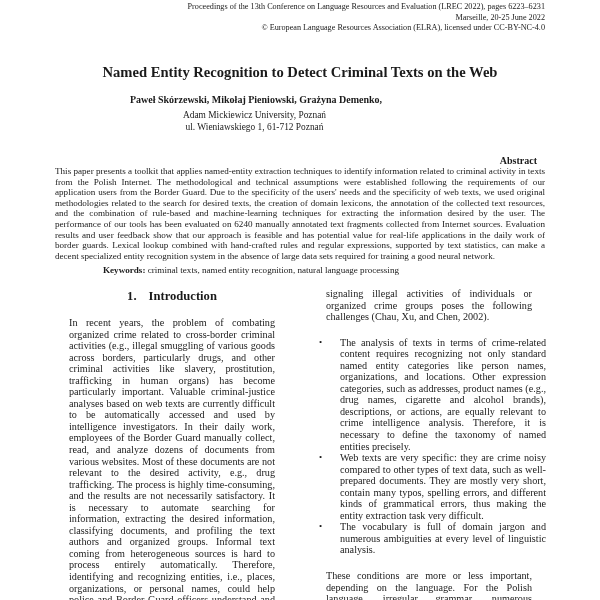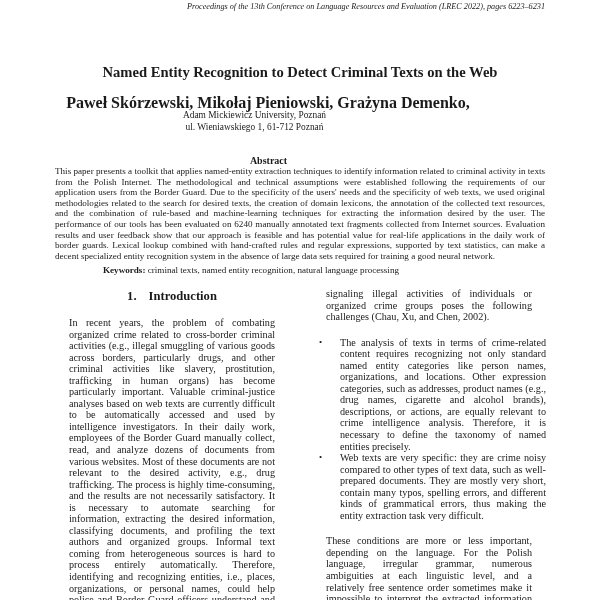--- a/index.html
+++ b/index.html
@@ -1,45 +1,47 @@
 <!DOCTYPE html>
 <html><head>
 <meta charset="utf-8">
 <style>
   html, body { margin: 0; padding: 0; background: #ffffff; }
   body { width: 600px; height: 600px; overflow: hidden; position: relative;
          font-family: "Liberation Serif", "DejaVu Serif", serif; color: #1a1a1a; }
   .hdr { position: absolute; right: 55px; top: 2px; text-align: right; font-size: 8.2px; line-height: 10.5px; }
-  .hdr .i { font-style: italic; }
+  .hdr .i { }
   .title { position: absolute; top: 64px; left: 0; width: 600px; text-align: center;
            font-weight: bold; font-size: 14.6px; font-family: Liberation Serif, serif; }
-  .authors { position: absolute; top: 94px; left: 12px; width: 512px; text-align: center;
-             font-weight: bold; font-size: 16px; }
+  .authors { position: absolute; top: 94px; left: 0; width: 512px; text-align: center;
+             font-weight: bold; font-size: 10px; }
   .aff { position: absolute; top: 109px; left: 0; width: 509px; text-align: center; font-size: 9.4px; line-height: 12px; }
   .aff .em { font-size: 9px; }
-  .abs-h { position: absolute; top: 155px; left: 0; width: 537px; text-align: center; font-weight: bold; font-size: 10px; }
+  .abs-h { position: absolute; top: 155px; left: 0; width: 537px; text-align: right; font-weight: bold; font-size: 10px; }
   .abs { position: absolute; top: 166px; left: 55px; width: 490px; font-size: 9.1px; line-height: 10.6px;
          text-align: justify; }
   .kw { position: absolute; top: 265px; left: 55px; width: 490px; font-size: 9.1px; }
   .kw b { font-weight: bold; padding-left: 48px; }
   .col { position: absolute; font-size: 10.2px; line-height: 11.55px; text-align: justify; }
   .colL { left: 55px; top: 289px; width: 234px; }
   .colR { left: 312px; top: 274px; width: 234px; }
   .sec { text-align: center; font-weight: bold; font-size: 12.6px; line-height: 14px; margin: 0 0 4px 0; }
   .sec .n { margin-right: 12px; }
   p { margin: 14px; }
   ul { margin: 8px 0 6px 0; padding: 0 0 0 28px; list-style: none; }
   li { position: relative; }
   li::before { content: "\2022"; position: absolute; left: -21px; top: 0; font-size: 9px; }
 </style>
 </head>
 <body>
 
 <div class="hdr">
   <div class="i">Proceedings of the 13th Conference on Language Resources and Evaluation (LREC 2022), pages 6223–6231</div>
+  <div>Marseille, 20-25 June 2022</div>
+  <div>© European Language Resources Association (ELRA), licensed under CC-BY-NC-4.0</div>
 </div>
 
 <div class="title">Named Entity Recognition to Detect Criminal Texts on the Web</div>
 <div class="authors">Paweł Skórzewski, Mikołaj Pieniowski, Grażyna Demenko,</div>
 <div class="aff">
   <div>Adam Mickiewicz University, Poznań</div>
   <div>ul. Wieniawskiego 1, 61-712 Poznań</div>
 </div>
 
 <div class="abs-h">Abstract</div>
@@ -51,15 +53,16 @@
   <div class="sec"><span class="n">1.</span><span>Introduction</span></div>
   <p>In recent years, the problem of combating organized crime related to cross-border criminal activities (e.g., illegal smuggling of various goods across borders, particularly drugs, and other criminal activities like slavery, prostitution, trafficking in human organs) has become particularly important. Valuable criminal-justice analyses based on web texts are currently difficult to be automatically accessed and used by intelligence investigators. In their daily work, employees of the Border Guard manually collect, read, and analyze dozens of documents from various websites. Most of these documents are not relevant to the desired activity, e.g., drug trafficking. The process is highly time-consuming, and the results are not necessarily satisfactory. It is necessary to automate searching for information, extracting the desired information, classifying documents, and profiling the text authors and organized groups. Informal text coming from heterogeneous sources is hard to process entirely automatically. Therefore, identifying and recognizing entities, i.e., places, organizations, or personal names, could help police and Border Guard officers understand and find relevant information in the data extracted.</p>
   <p>The problem of recognizing named entities is well researched (Minkov, Wang, and Cohen, 2005), also in terms of language-independent solutions. Even so, only preliminary work has been presented for crime detection based on web text.</p>
 </div>
 
 <div class="col colR">
   <p>signaling illegal activities of individuals or organized crime groups poses the following challenges (Chau, Xu, and Chen, 2002).</p>
   <ul>
     <li>The analysis of texts in terms of crime-related content requires recognizing not only standard named entity categories like person names, organizations, and locations. Other expression categories, such as addresses, product names (e.g., drug names, cigarette and alcohol brands), descriptions, or actions, are equally relevant to crime intelligence analysis. Therefore, it is necessary to define the taxonomy of named entities precisely.</li>
     <li>Web texts are very specific: they are crime noisy compared to other types of text data, such as well-prepared documents. They are mostly very short, contain many typos, spelling errors, and different kinds of grammatical errors, thus making the entity extraction task very difficult.</li>
+    <li>The vocabulary is full of domain jargon and numerous ambiguities at every level of linguistic analysis.</li>
   </ul>
   <p>These conditions are more or less important, depending on the language. For the Polish language, irregular grammar, numerous ambiguities at each linguistic level, and a relatively free sentence order sometimes make it impossible to interpret the extracted information correctly, even in the case of human analysis. Methods used in named</p>
 </div>
 
 </body></html>

